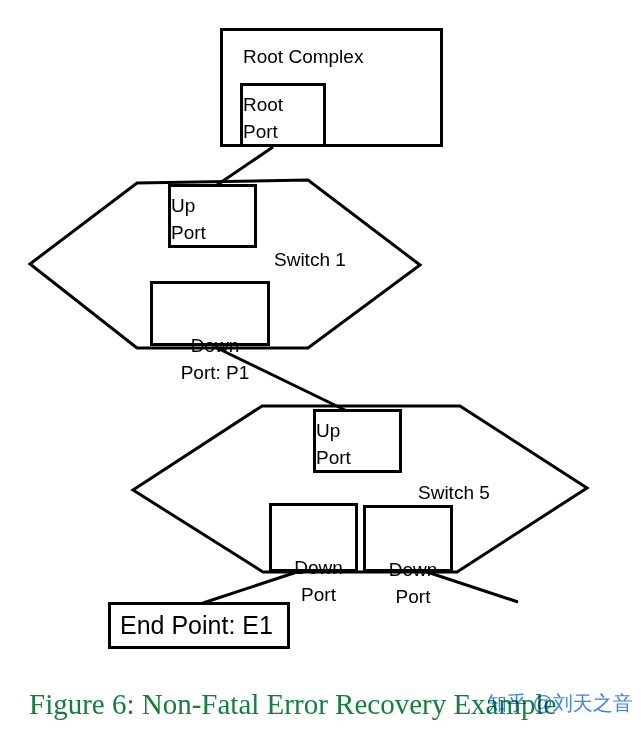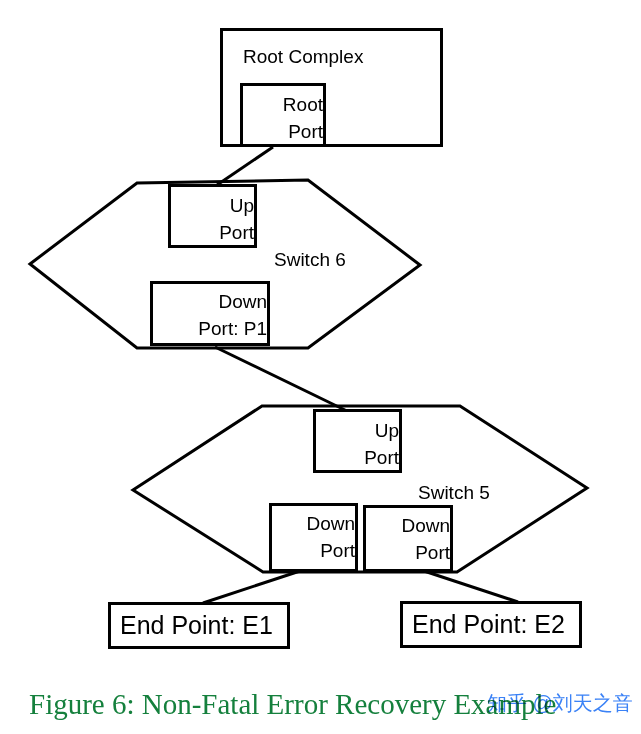--- a/index.html
+++ b/index.html
@@ -26,26 +26,27 @@
     box-sizing: border-box;
     border: 3px solid #000;
     background: #ffffff;
   }
   .port-label {
     white-space: pre-line;
     font-size: 19px;
     line-height: 27px;
   }
   .centered .port-label {
-    text-align: right;
+    text-align: left;
     padding-top: 5px;
   }
   .leftpad .port-label {
-    text-align: right;
+    text-align: center;
     padding: 4px 0 0 10px;
+    margin-top: 44px;
   }
   .floating-label {
     position: absolute;
     font-size: 19px;
     line-height: 20px;
     white-space: nowrap;
   }
   .endpoint {
     display: flex;
     align-items: center;
@@ -95,21 +96,21 @@
   <div class="box centered" style="left:240px; top:83px; width:86px; height:64px;">
     <div class="port-label">Root
 Port</div>
   </div>
 
   <div class="box centered" style="left:168px; top:184px; width:89px; height:64px;">
     <div class="port-label">Up
 Port</div>
   </div>
 
-  <div class="floating-label" style="left:274px; top:250px;">Switch 6</div>
+  <div class="floating-label" style="left:274px; top:250px;">Switch 1</div>
 
   <div class="box leftpad" style="left:150px; top:281px; width:120px; height:65px;">
     <div class="port-label">Down
 Port: P1</div>
   </div>
 
   <div class="box centered" style="left:313px; top:409px; width:89px; height:64px;">
     <div class="port-label">Up
 Port</div>
   </div>
@@ -123,20 +124,17 @@
 
   <div class="box leftpad" style="left:363px; top:505px; width:90px; height:67px;">
     <div class="port-label">Down
 Port</div>
   </div>
 
   <div class="box endpoint" style="left:108px; top:602px; width:182px; height:47px;">
     <div class="ep-label">End Point: E1</div>
   </div>
 
-  <div class="box endpoint" style="left:400px; top:601px; width:182px; height:47px;">
-    <div class="ep-label">End Point: E2</div>
-  </div>
 
   <div id="caption">Figure 6: Non-Fatal Error Recovery Example</div>
   <div id="watermark">知乎 @刘天之音</div>
 
 </div>
 
 </body></html>

